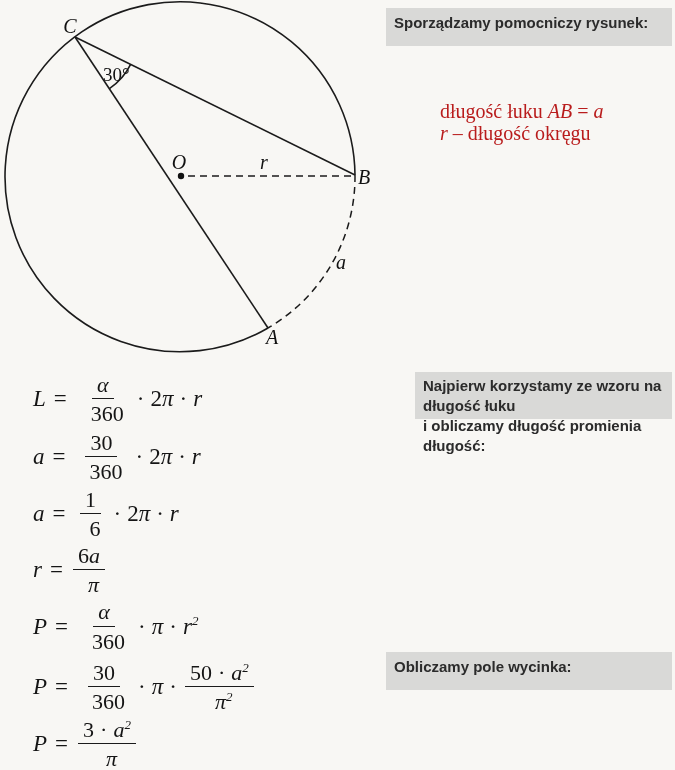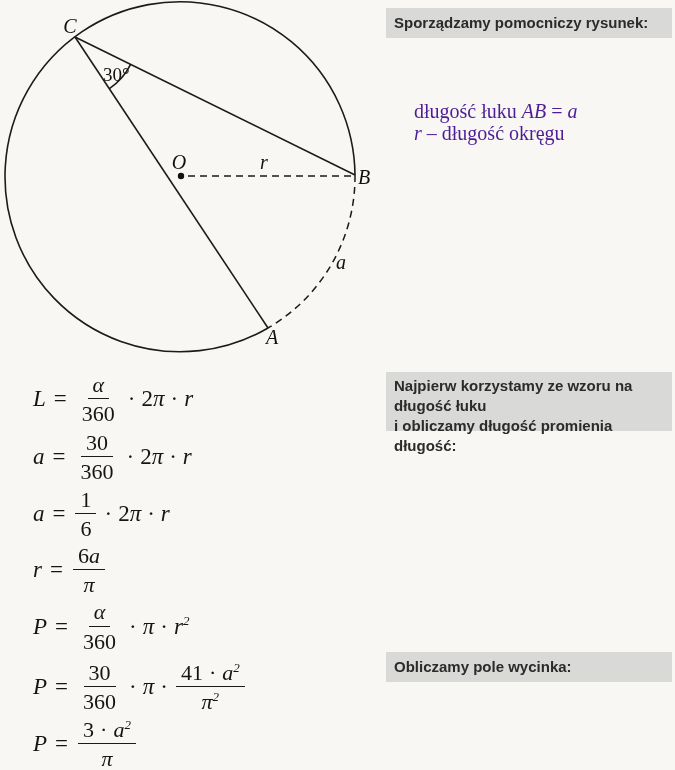--- a/index.html
+++ b/index.html
@@ -19,27 +19,27 @@
   .diagram .dangle{font:19px "Liberation Serif",serif;fill:#111;}
 
   
   .callout{
     position:absolute;left:386px;right:3px;
     background:#d9d9d7;color:#2b2b2b;
     font-family:"Liberation Sans",sans-serif;
     font-size:15px;font-weight:bold;
     padding-left:8px;box-sizing:border-box;
   }
-  .callout.one{height:30px;line-height:30px;}
-  .callout.two{height:59px;line-height:20px;padding-top:4px;}
+  .callout.one{height:38px;line-height:30px;}
+  .callout.two{height:47px;line-height:20px;padding-top:4px;margin-left:29px;}
 
   
   .legend{
-    position:absolute;left:414px;top:100px;
-    font-size:20px;line-height:22px;color:#4c1d95;
+    position:absolute;left:440px;top:100px;
+    font-size:20px;line-height:22px;color:#b91c1c;
   }
   .legend-line{display:block;white-space:pre;}
 
   
   .formulas{position:absolute;left:33px;top:370px;font-size:23px;color:#151515;}
   .mrow{display:flex;align-items:center;}
   .mrow:nth-child(1){height:58px;}
   .mrow:nth-child(2){height:58px;}
   .mrow:nth-child(3){height:56px;}
   .mrow:nth-child(4){height:56px;}
@@ -49,21 +49,21 @@
   .p-i{font-style:italic;}
   .p-g{font-style:italic;}
   .p-n{font-style:normal;}
   .p-o{margin:0 8px;}
   .p-d{margin:0 6px;}
   sup{font-size:13px;line-height:0;}
   .frac{display:inline-flex;flex-direction:column;align-items:center;margin:0 2px;font-size:22px;}
   .fnum{display:flex;align-items:baseline;justify-content:center;
         padding:0 5px 1px;border-bottom:1.5px solid #1b1b1b;line-height:1.15;}
   .fden{display:flex;align-items:center;justify-content:center;
-        padding:2px 5px 0;line-height:1.15;}
+        padding:2px 5px 0;line-height:1.15;margin-left:9px;}
 </style>
 </head>
 <body>
 
 <div class="page">
 
   <svg class="diagram" width="380" height="366" viewBox="0 0 380 366">
 
     <path class="solid" d="M 355 175 A 175 175 0 1 0 268 328"></path>
 
@@ -195,21 +195,21 @@
           </span>
           <span class="fden">
             <span class="p-n">360</span>
           </span>
         </span>
         <span class="p-d">·</span>
         <span class="p-g">π</span>
         <span class="p-d">·</span>
         <span class="frac">
           <span class="fnum">
-            <span class="p-n">41</span>
+            <span class="p-n">50</span>
             <span class="p-d">·</span>
             <span class="p-i">a<sup>2</sup></span>
           </span>
           <span class="fden">
             <span class="p-g">π<sup>2</sup></span>
           </span>
         </span>
       </div>
       <div class="mrow">
         <span class="p-i">P</span>

